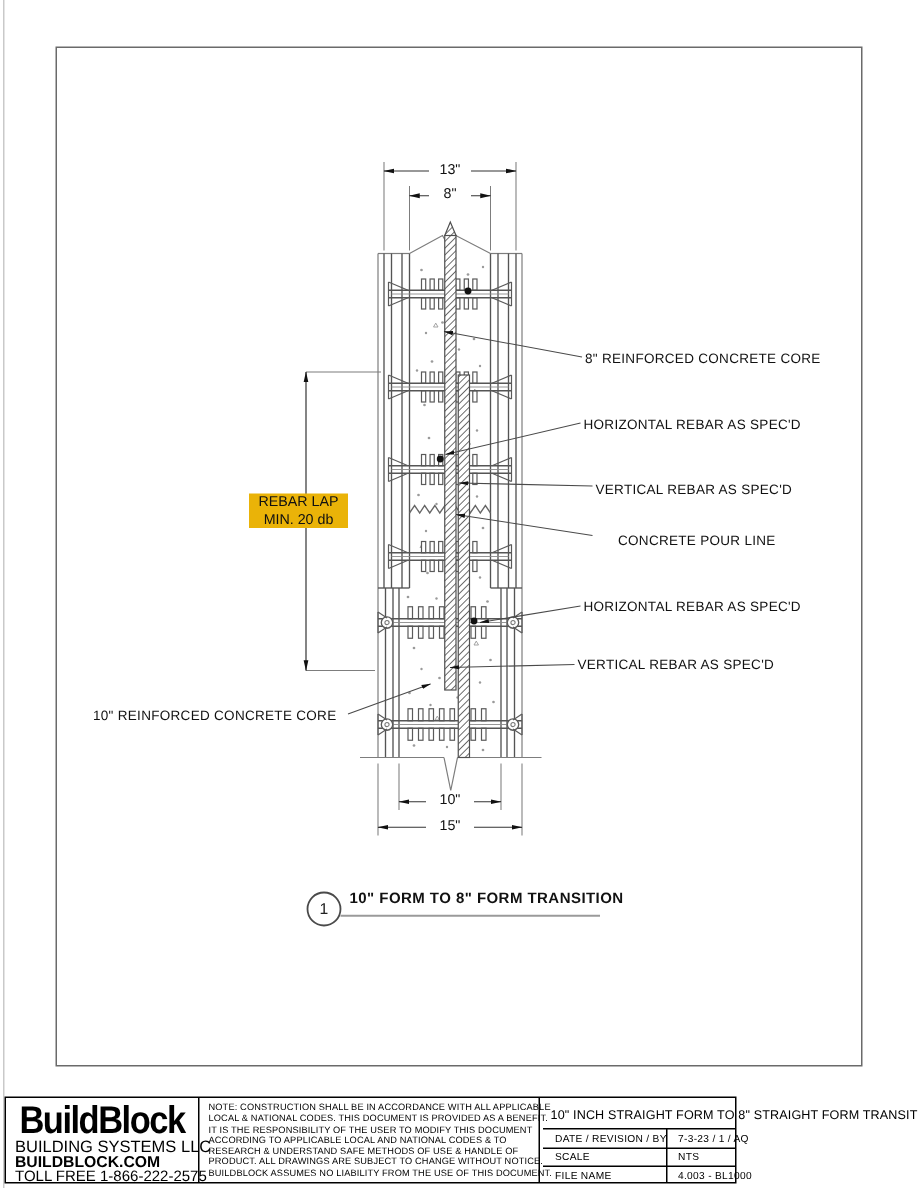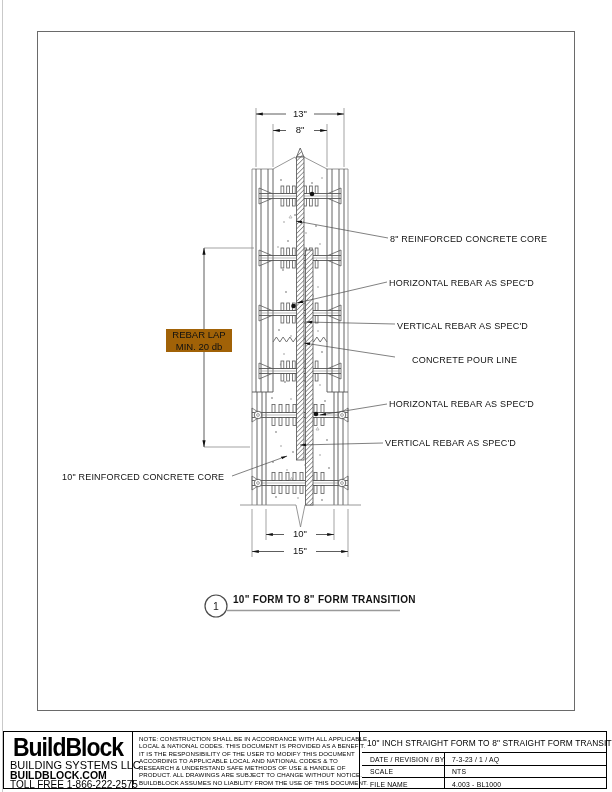--- a/index.html
+++ b/index.html
@@ -7,23 +7,23 @@
         font-family:"Liberation Sans", sans-serif;color:#000;}
   .lbl{position:absolute;font-size:9px;letter-spacing:.2px;color:#111;white-space:nowrap;}
   .dimtxt{position:absolute;font-size:9.5px;color:#111;text-align:center;background:#fff;white-space:nowrap;line-height:10px;}
   #sheet-border{position:absolute;left:37px;top:31px;width:536px;height:678px;border:1px solid #6a6a6a;}
   #page-edge{position:absolute;left:2px;top:0;width:1px;height:792px;background:#c9c9c9;}
   svg{position:absolute;left:0;top:0;}
   
   #detail-num{position:absolute;left:205px;top:599.5px;width:22px;text-align:center;font-size:10.5px;color:#222;}
   #detail-title{position:absolute;left:233px;top:594px;font-size:10px;font-weight:bold;letter-spacing:.3px;color:#111;white-space:nowrap;}
   
-  #rebar-lap{position:absolute;left:166px;top:329px;width:66px;text-align:center;font-size:9.5px;line-height:11.5px;background:#a16207;color:#111;}
+  #rebar-lap{position:absolute;left:166px;top:329px;width:66px;text-align:center;font-size:9.5px;line-height:11.5px;background:#eab308;color:#111;}
   
-  #tblock{position:absolute;left:3px;top:731px;width:604px;height:58px;border:1.6px solid #000;box-sizing:border-box;background:#fff;}
+  #tblock{position:absolute;left:3px;top:731px;width:488px;height:58px;border:1.6px solid #000;box-sizing:border-box;background:#fff;}
   .vline{position:absolute;top:0;width:1px;height:100%;background:#000;}
   #logo-cell{position:absolute;left:0;top:0;width:128px;height:100%;}
   #logo-text{position:absolute;left:3px;top:0px;width:122px;text-align:center;font-size:23px;font-weight:bold;letter-spacing:-1px;transform:scaleY(1.12);transform-origin:top;white-space:nowrap;}
   #logo-company{position:absolute;left:6px;top:26.5px;font-size:11px;white-space:nowrap;}
   #logo-web{position:absolute;left:6px;top:36.5px;font-size:10.5px;white-space:nowrap;font-weight:bold;}
   #logo-phone{position:absolute;left:6px;top:46.5px;font-size:10px;white-space:nowrap;}
   #note-cell{position:absolute;left:131px;top:0;width:230px;height:100%;}
   #note-lines{position:absolute;left:4px;top:3px;font-size:6.15px;line-height:7.25px;letter-spacing:.1px;white-space:nowrap;}
   #right-cell{position:absolute;left:358px;top:0;right:0;height:100%;}
   #sheet-title{position:absolute;left:5px;top:6px;font-size:8.4px;letter-spacing:.1px;white-space:nowrap;}

